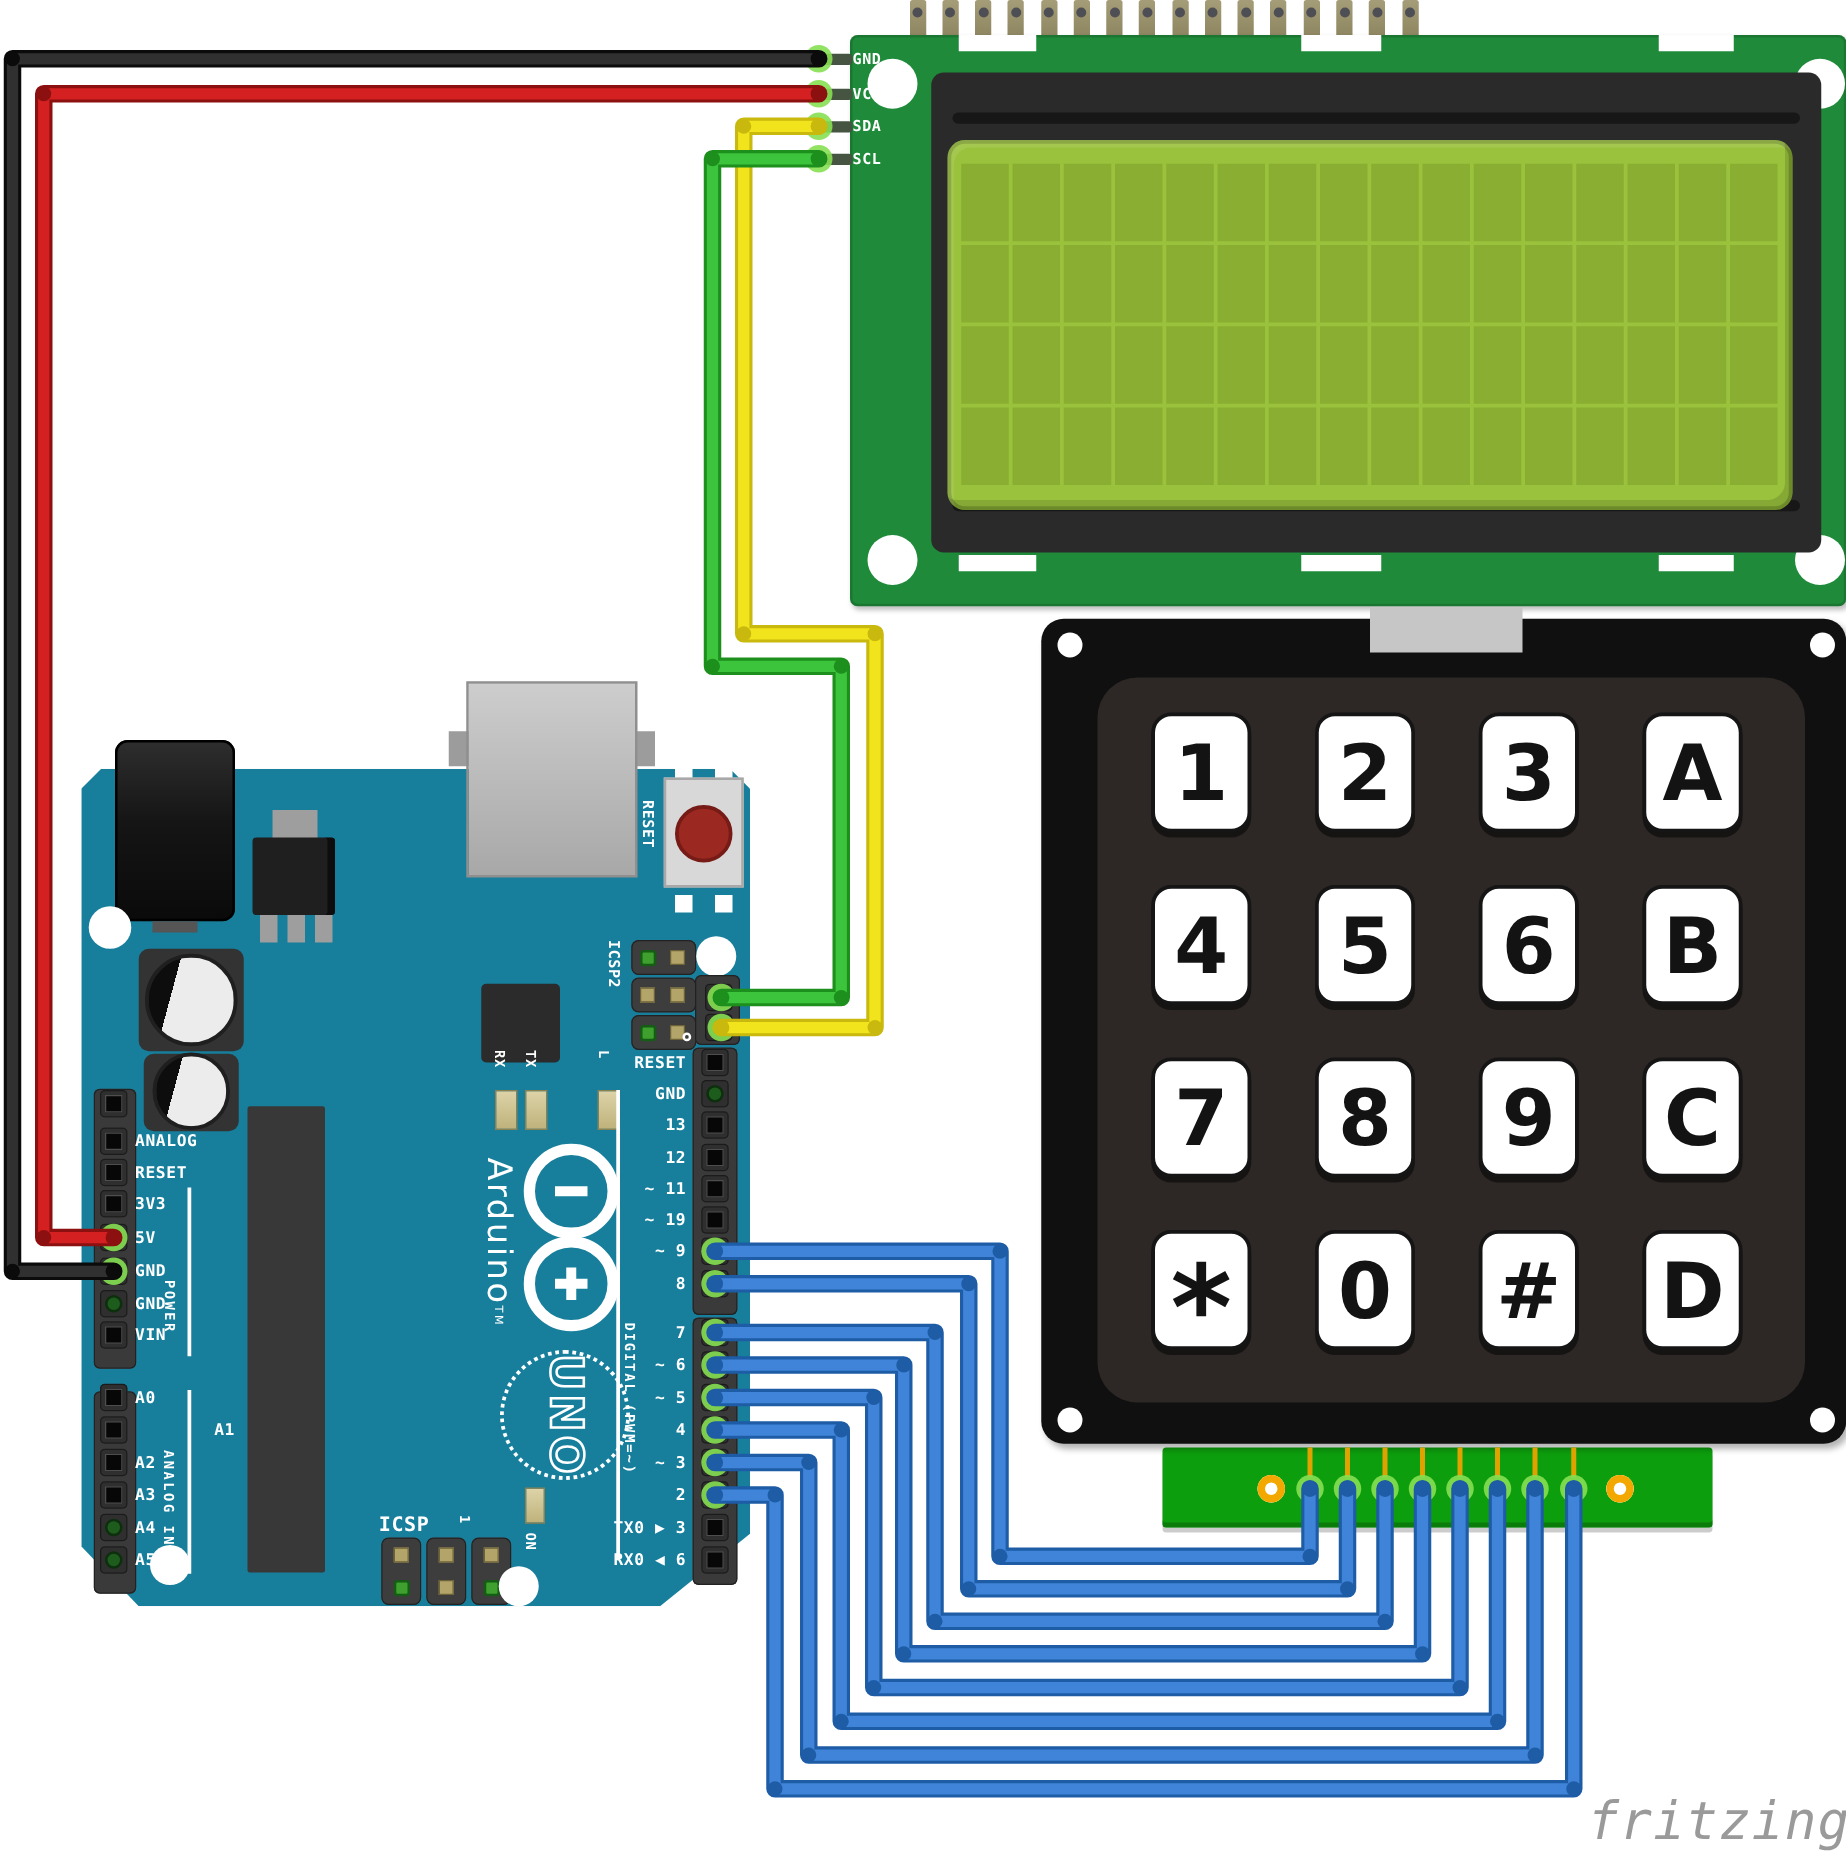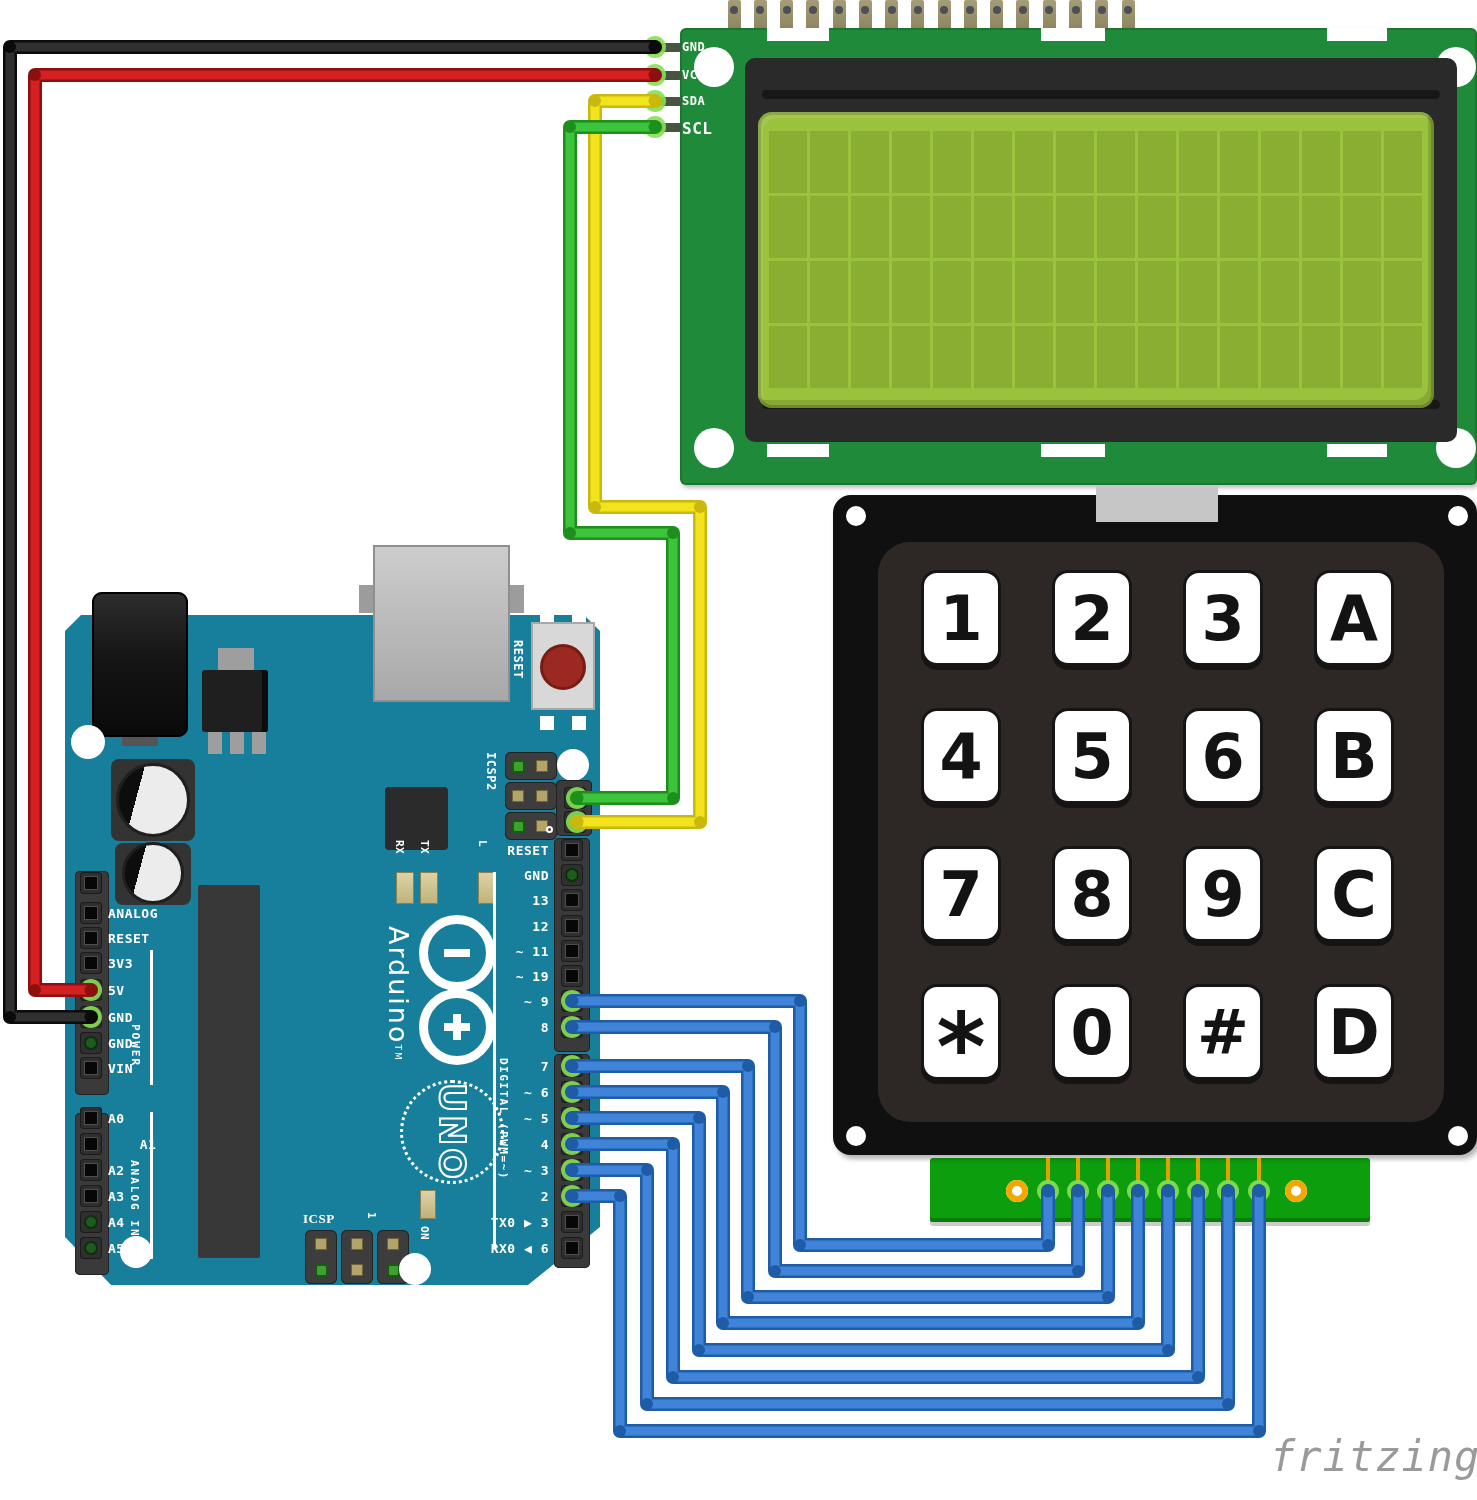--- a/index.html
+++ b/index.html
@@ -176,21 +176,21 @@
         </div>
     </div>
     <div class="abs" id="lcd-left-pins">
         <div class="abs" style="left: 650px; top: 43px; width: 32px; height: 9px; background: rgb(70, 85, 65); border-radius: 3px;"></div>
         <div class="abs slk" style="left: 682px; top: 41px; font-size: 12px;">GND</div>
         <div class="abs" style="left: 650px; top: 71px; width: 32px; height: 9px; background: rgb(70, 85, 65); border-radius: 3px;"></div>
         <div class="abs slk" style="left: 682px; top: 69px; font-size: 12px;">VCC</div>
         <div class="abs" style="left: 650px; top: 97px; width: 32px; height: 9px; background: rgb(70, 85, 65); border-radius: 3px;"></div>
         <div class="abs slk" style="left: 682px; top: 95px; font-size: 12px;">SDA</div>
         <div class="abs" style="left: 650px; top: 123px; width: 32px; height: 9px; background: rgb(70, 85, 65); border-radius: 3px;"></div>
-        <div class="abs slk" style="left: 682px; top: 121px; font-size: 16px;">SCL</div>
+        <div class="abs slk" style="left: 682px; top: 121px; font-size: 12px;">SCL</div>
       </div>
   </div>
 
   <div class="abs" id="keypad" style="left:0;top:0;">
     <div class="abs" id="keypad-strip" style="left:930px;top:1158px;width:440px;height:64px;background:#0d9e0d;border-radius:3px;
                 box-shadow:0 4px 0 rgba(0,0,0,.2), inset 0 -4px 0 #0a7c0a;"></div>
     <div class="abs" style="left:833px;top:495px;width:644px;height:660px;background:#101010;border-radius:18px;
                 box-shadow:3px 4px 5px rgba(0,0,0,.3);"></div>
     <div class="abs" style="left:1096px;top:486px;width:122px;height:36px;background:#c6c6c6;"></div>
     <div class="hole" style="left:846px;top:506px;width:20px;height:20px;"></div>
@@ -310,21 +310,21 @@
     <div class="abs" style="left:453px;top:1014px;width:8px;height:26px;background:#fff;"></div>
 
     <div class="abs" style="left:400px;top:1080px;width:104px;height:104px;border:3px dotted #fff;border-radius:50%;box-sizing:border-box;
                 display:flex;align-items:center;justify-content:center;">
       <div class="vtext outline-text" style="font-size:36px;font-weight:bold;letter-spacing:3px;font-family:'DejaVu Sans',sans-serif;">UNO</div>
     </div>
 
     <div class="abs" style="left:420px;top:1190px;width:14px;height:27px;background:linear-gradient(180deg,#ddd3a8,#bfb27b);border:1px solid #8d814f;"></div>
     <div class="abs vtext slk" style="left:419px;top:1226px;font-size:11px;">ON</div>
 
-    <div class="abs slk" style="left:303px;top:1212px;font-size:13px;font-family:Liberation Serif, serif;">ICSP</div>
+    <div class="abs slk" style="left:303px;top:1212px;font-size:16px;">ICSP</div>
     <div class="abs vtext slk" style="left:366px;top:1212px;font-size:11px;">1</div>
     <div class="abs" id="icsp-header">
         <div class="abs" style="left: 305px; top: 1230px; width: 32px; height: 54px; background: rgb(61, 61, 61); border-radius: 6px; box-shadow: rgb(34, 34, 34) 0px 0px 0px 1px inset;"></div>
         <div class="abs" style="left: 341px; top: 1230px; width: 32px; height: 54px; background: rgb(61, 61, 61); border-radius: 6px; box-shadow: rgb(34, 34, 34) 0px 0px 0px 1px inset;"></div>
         <div class="abs" style="left: 377px; top: 1230px; width: 32px; height: 54px; background: rgb(61, 61, 61); border-radius: 6px; box-shadow: rgb(34, 34, 34) 0px 0px 0px 1px inset;"></div>
         <div class="pin-tan abs" style="left: 315px; top: 1238px;"></div>
         <div class="pin-tan abs" style="left: 351px; top: 1238px;"></div>
         <div class="pin-tan abs" style="left: 387px; top: 1238px;"></div>
         <div class="pin-green abs" style="left: 315px; top: 1264px;"></div>
         <div class="pin-tan abs" style="left: 351px; top: 1264px;"></div>
@@ -377,21 +377,21 @@
         </div>
         <div class="abs slk" style="left: 108px; top: 1062px; width: 80px; text-align: left;">VIN</div>
         <div class="hdr" style="left: 75px; top: 1113px; width: 34px; height: 162px;"></div>
         <div class="sock" style="left: 80px; top: 1107px;">
           <div class="pin-plain"></div>
         </div>
         <div class="abs slk" style="left: 108px; top: 1112px; width: 80px; text-align: left;">A0</div>
         <div class="sock" style="left: 80px; top: 1133px;">
           <div class="pin-plain"></div>
         </div>
-        <div class="abs slk" style="left: 108px; top: 1138px; width: 80px; text-align: center;">A1</div>
+        <div class="abs slk" style="left: 108px; top: 1138px; width: 80px; text-align: right;">A1</div>
         <div class="sock" style="left: 80px; top: 1159px;">
           <div class="pin-plain"></div>
         </div>
         <div class="abs slk" style="left: 108px; top: 1164px; width: 80px; text-align: left;">A2</div>
         <div class="sock" style="left: 80px; top: 1185px;">
           <div class="pin-plain"></div>
         </div>
         <div class="abs slk" style="left: 108px; top: 1190px; width: 80px; text-align: left;">A3</div>
         <div class="sock" style="left: 80px; top: 1211px;">
           <div class="pin-socket"></div>

